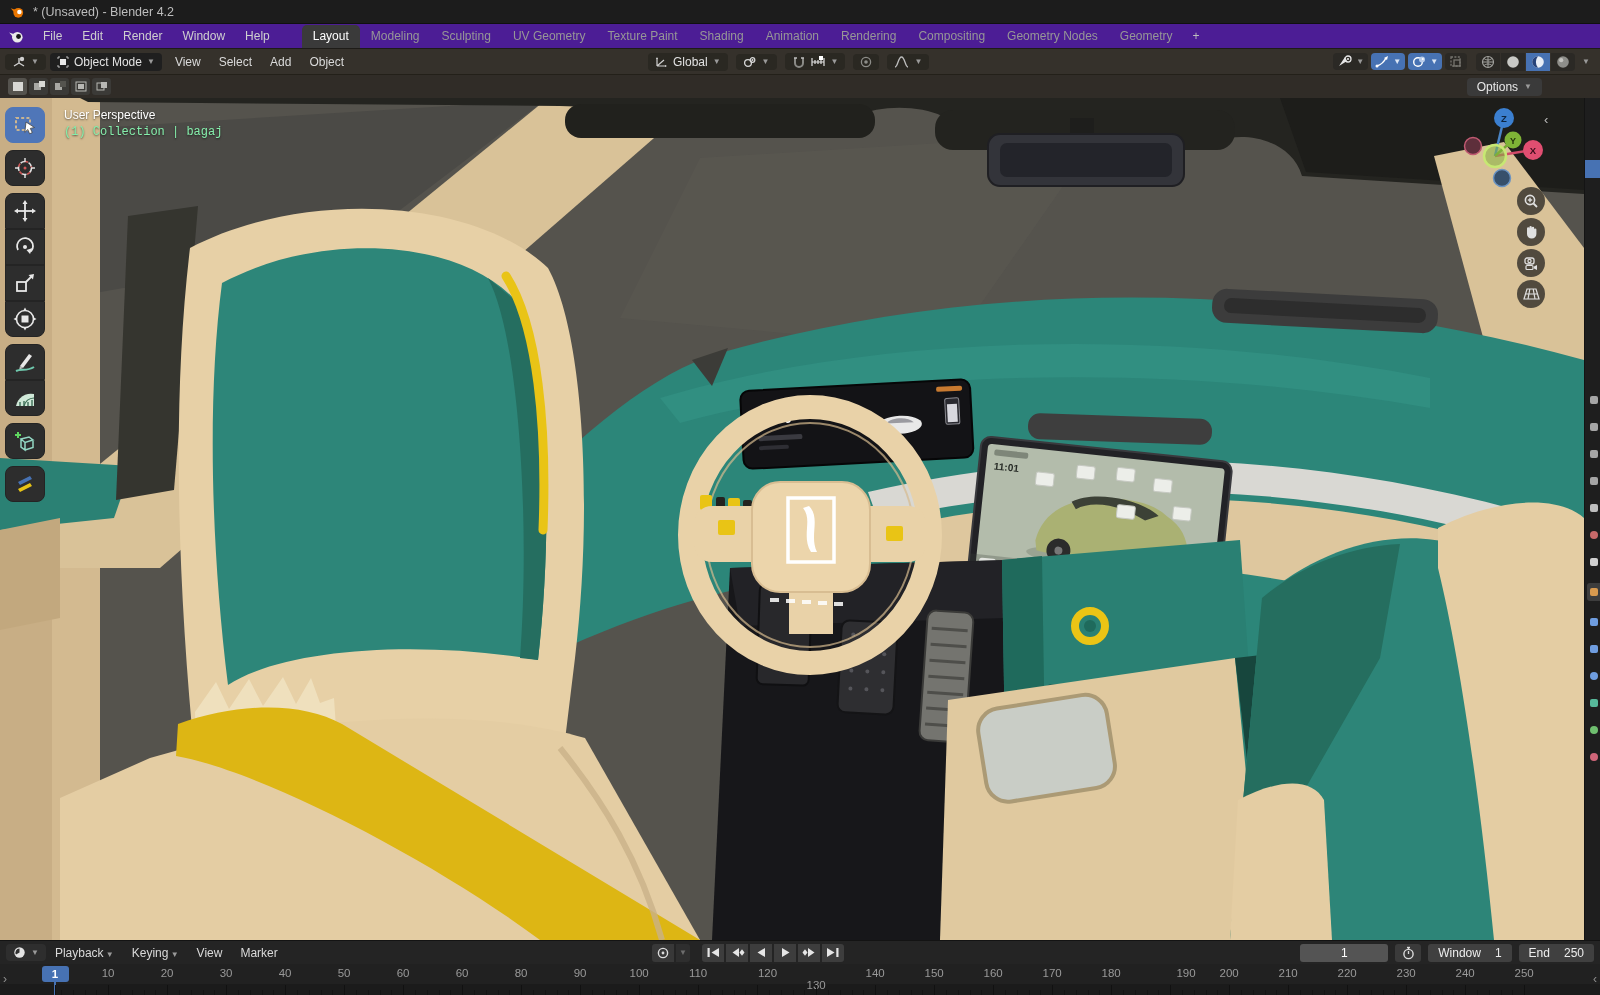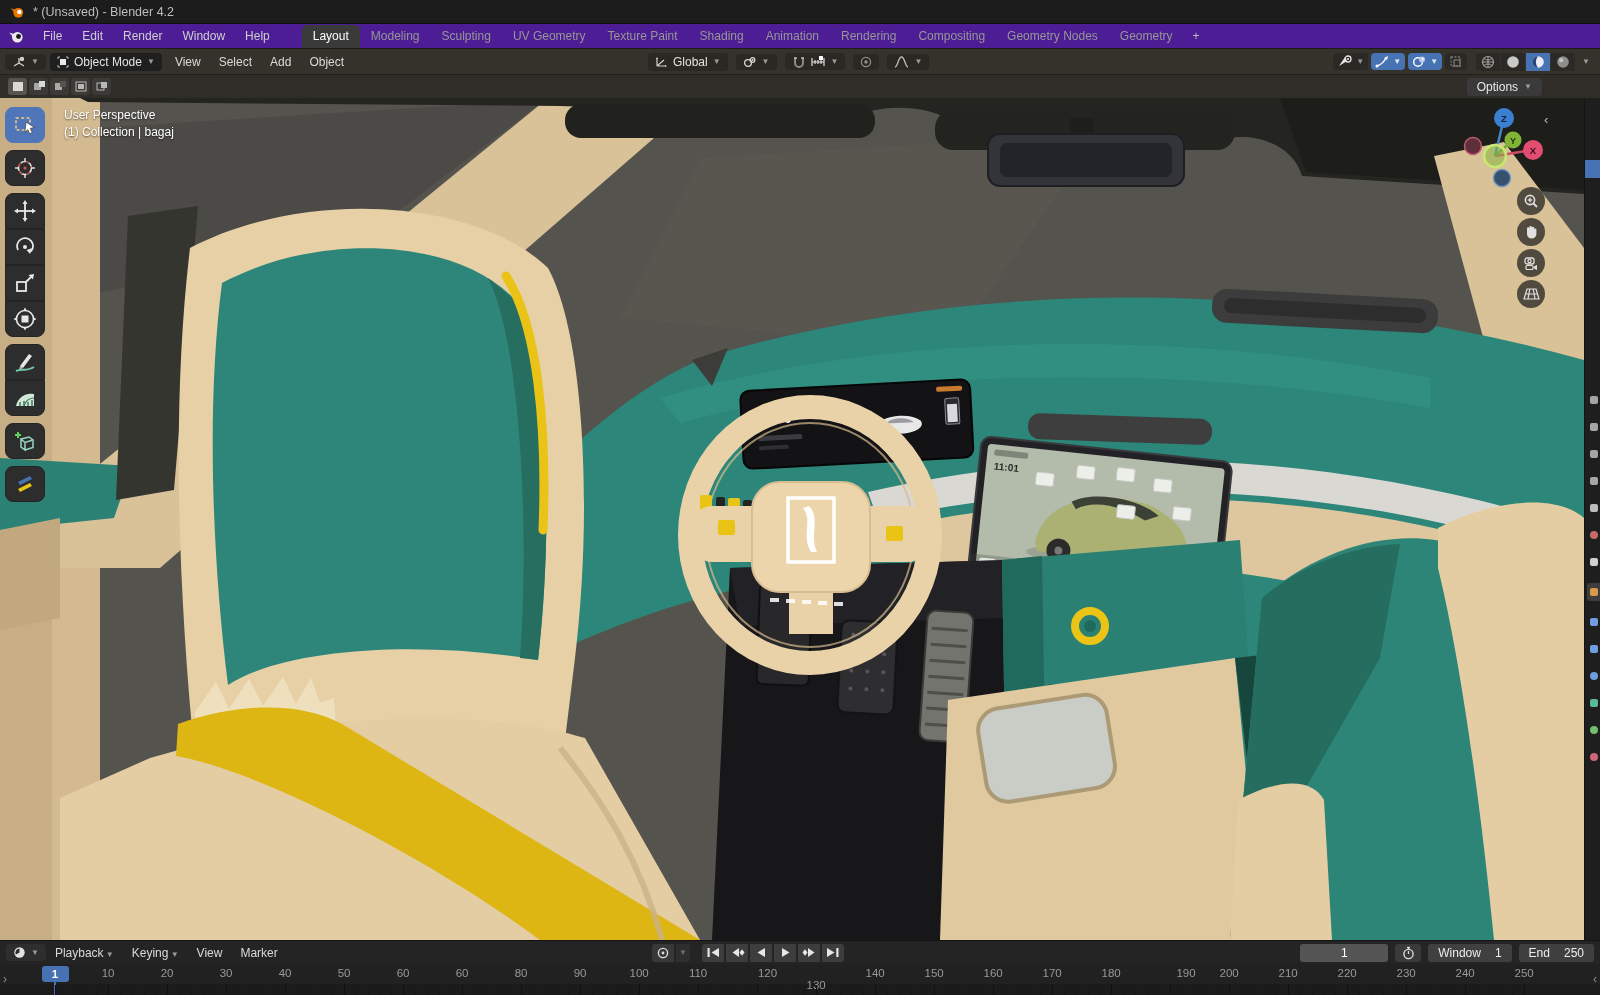--- a/index.html
+++ b/index.html
@@ -40,21 +40,21 @@
   .ts-btn{width:19px; height:17px; background:#3b3a37; border-radius:3px; display:flex;
     align-items:center; justify-content:center; cursor:pointer;}
   .ts-btn.on{background:#55534e;}
   .options-pill{margin-left:auto; margin-right:50px; background:#3a3a3a; border-radius:4px;
     padding:2px 10px; display:flex; gap:6px; align-items:center; cursor:pointer; color:#e8e8e8;}
   .main{position:relative; height:842px; background:#1e1e1e;}
   .viewport{position:absolute; left:0; top:0; right:16px; bottom:0; overflow:hidden; background:var(--glass);}
   .scene{position:absolute; inset:0;}
   .vp-overlay{position:absolute; left:64px; top:9px; color:#fff; font-size:12px;
     text-shadow:0 1px 2px rgba(0,0,0,.6); line-height:17px; pointer-events:none;}
-  .vp-overlay .l2{color:#ffffff;}
+  .vp-overlay .l2{color:#86efac;font-family:Liberation Mono, monospace;}
   .toolcol{position:absolute; left:5px; top:9px; display:flex; flex-direction:column; width:40px;}
   .tool-btn{width:40px; height:36px; background:#2d2d2d; border:1px solid #242424;
     display:flex; align-items:center; justify-content:center; cursor:pointer;}
   .tool-btn.active{background:#4f76b8; border-color:#4f76b8;}
   .tool-btn.grp-start{border-radius:8px 8px 0 0; margin-top:7px;}
   .tool-btn.grp-end{border-radius:0 0 8px 8px;}
   .tool-btn.solo{border-radius:8px; margin-top:7px;}
   .tool-btn.first{border-radius:8px; margin-top:0;}
   .gizmo{position:absolute; left:1440px; top:0; width:120px; height:110px;}
   .navbtns{position:absolute; left:1517px; top:89px; display:flex; flex-direction:column; gap:3px;}

